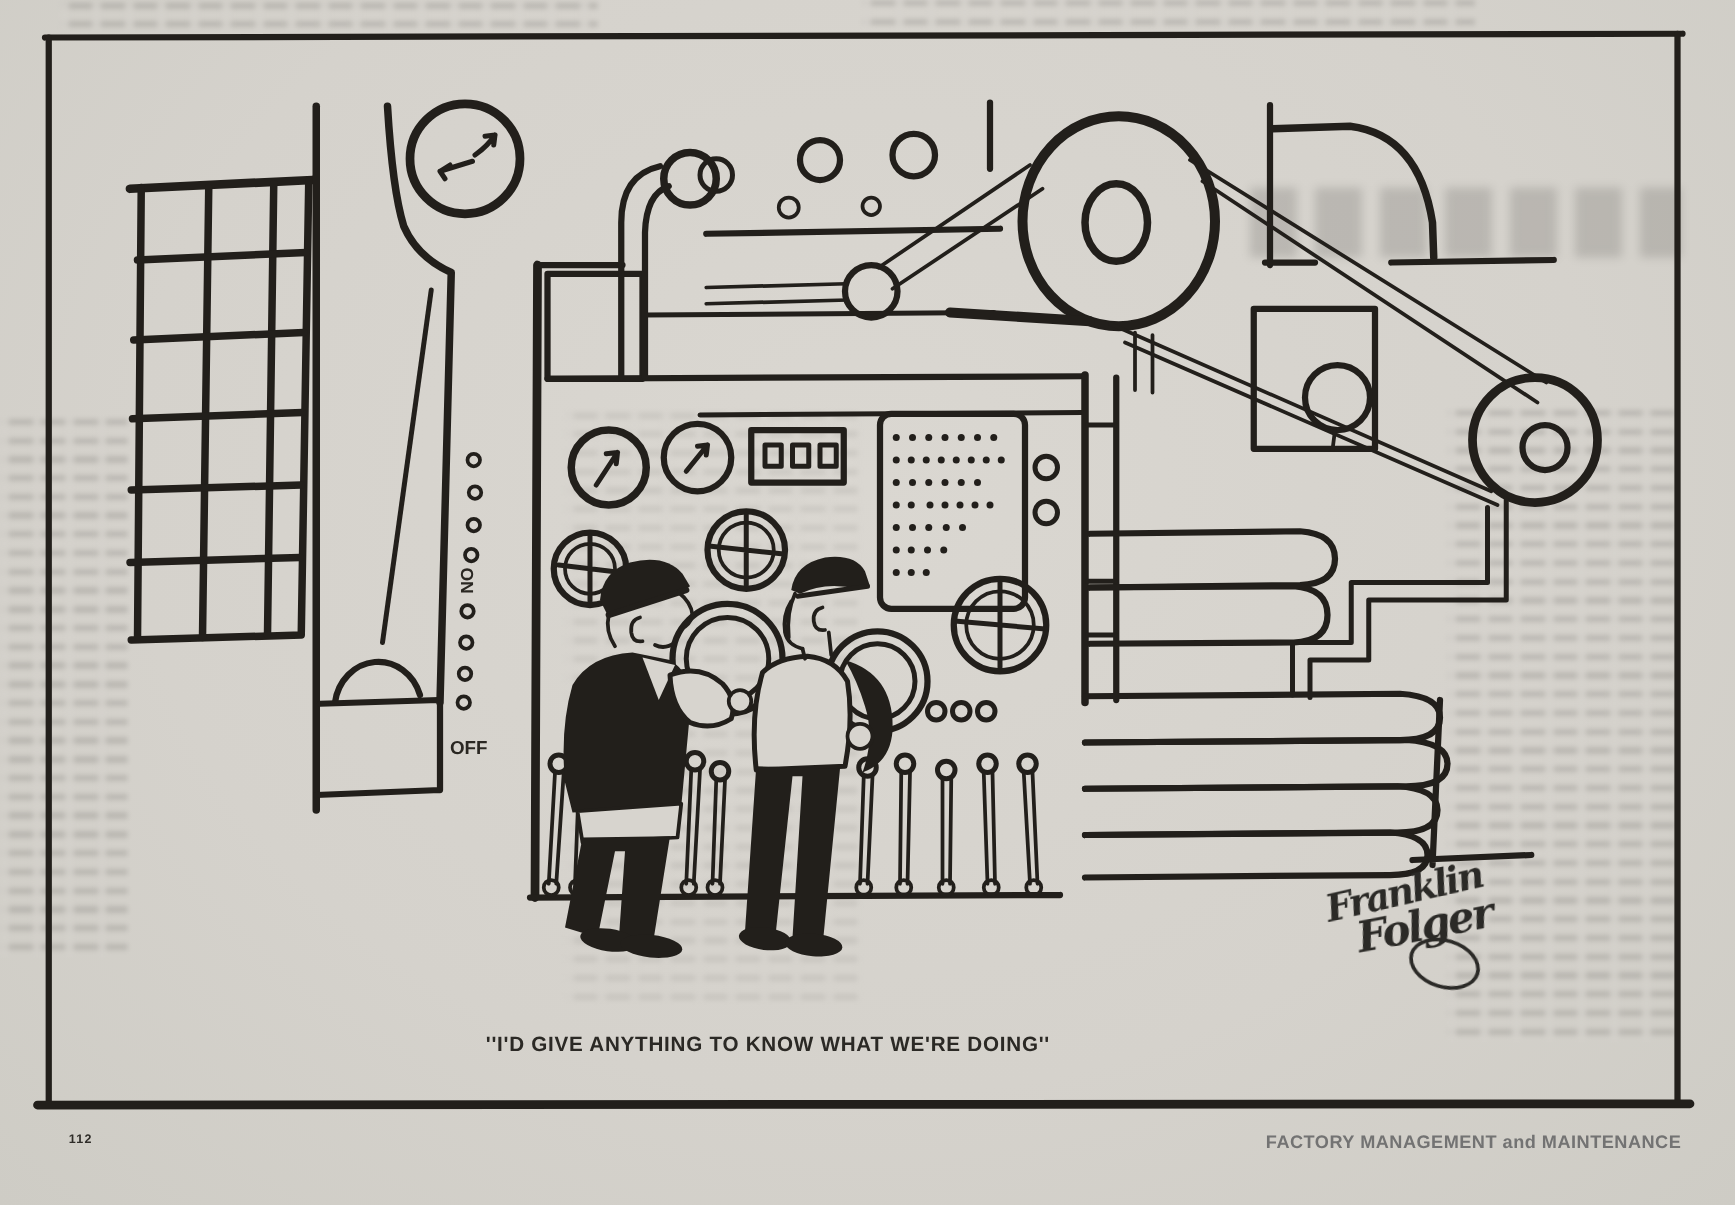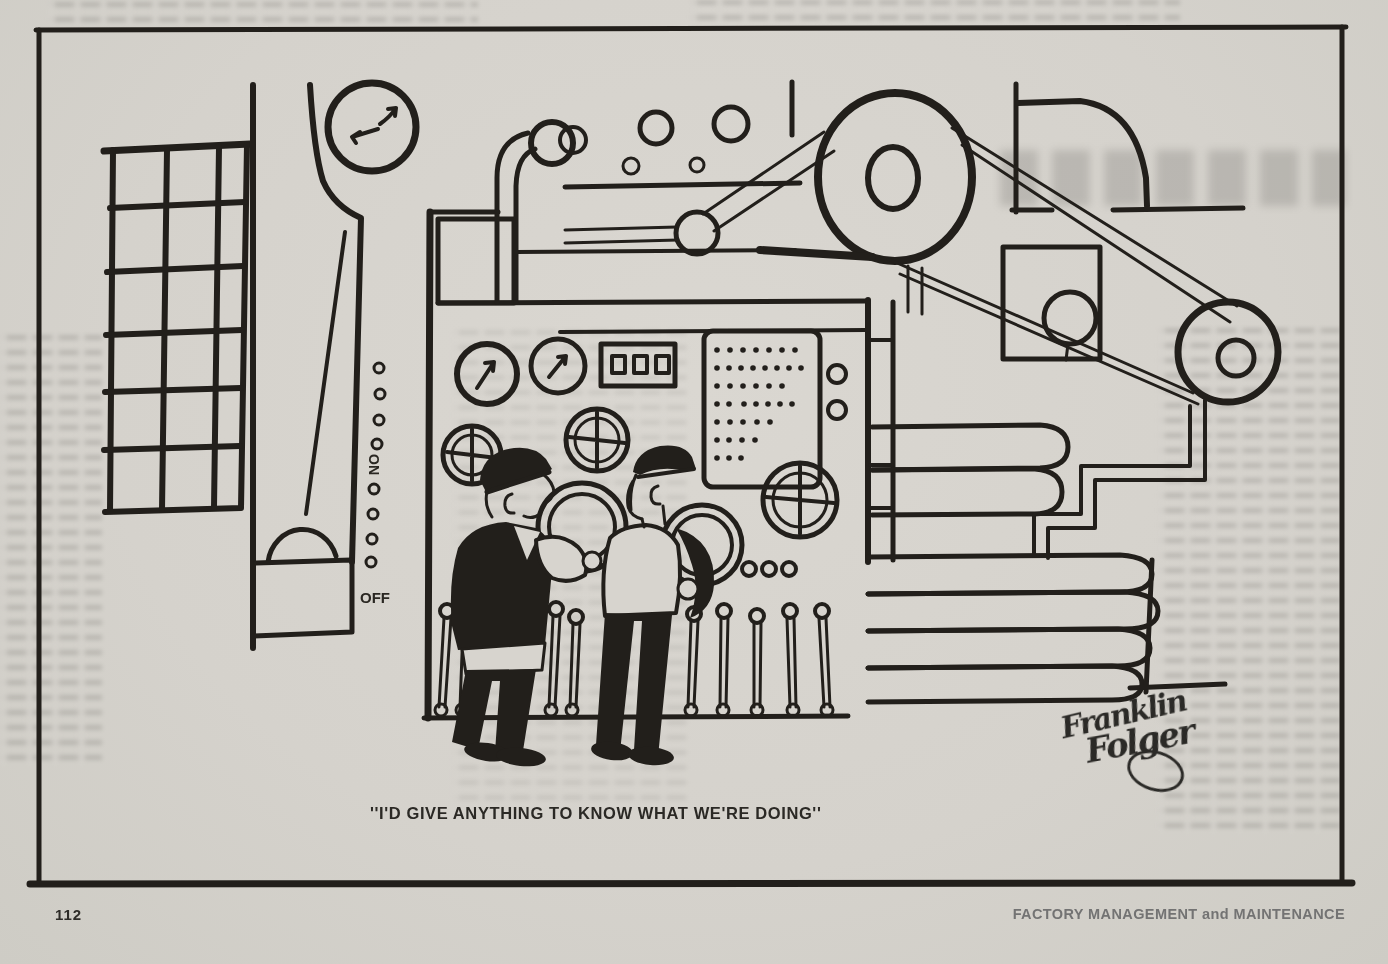--- a/index.html
+++ b/index.html
@@ -21,25 +21,25 @@
     background:repeating-linear-gradient(90deg, rgba(88,86,82,.55) 0 38px, rgba(88,86,82,0) 38px 52px);
     filter:blur(4px);opacity:.4;
   }
   
   svg .s{stroke:#221f1b;fill:none;stroke-linecap:round;stroke-linejoin:round;}
   svg .f{fill:#221f1b;stroke:none;}
   svg .p{fill:#d7d4ce;}
   svg text{font-family:"Liberation Sans",sans-serif;font-weight:bold;fill:#2a2722;}
   
   .caption{
-    left:370px;top:804px;width:470px;text-align:left;
+    left:370px;top:827px;width:470px;text-align:right;
     font-size:16.5px;font-weight:bold;letter-spacing:.6px;color:#2b2925;
     filter:blur(.3px);
   }
-  .footer-left{left:55px;top:906px;font-size:15px;font-weight:bold;letter-spacing:1px;color:#2e2c28;filter:blur(.3px);}
+  .footer-left{left:55px;top:906px;font-size:10px;font-weight:bold;letter-spacing:1px;color:#2e2c28;filter:blur(.3px);}
   .footer-right{right:43px;top:906px;font-size:14.5px;font-weight:bold;letter-spacing:.4px;color:#737373;filter:blur(.3px);}
   
   .signature{
     left:1046px;top:690px;width:200px;height:120px;
     font-family:"DejaVu Serif", serif;font-style:italic;font-weight:bold;color:#2b2a27;
     transform:rotate(-7deg);filter:blur(.4px);
   }
   .sig1{position:absolute;left:18px;top:4px;font-size:30px;letter-spacing:-2px;transform:rotate(-6deg);}
   .sig2{position:absolute;left:40px;top:30px;font-size:34px;letter-spacing:-2px;transform:rotate(-4deg);}
   .sig-loop{position:absolute;left:78px;top:62px;width:52px;height:34px;border:3px solid #2b2a27;border-radius:50%;transform:rotate(24deg);}

